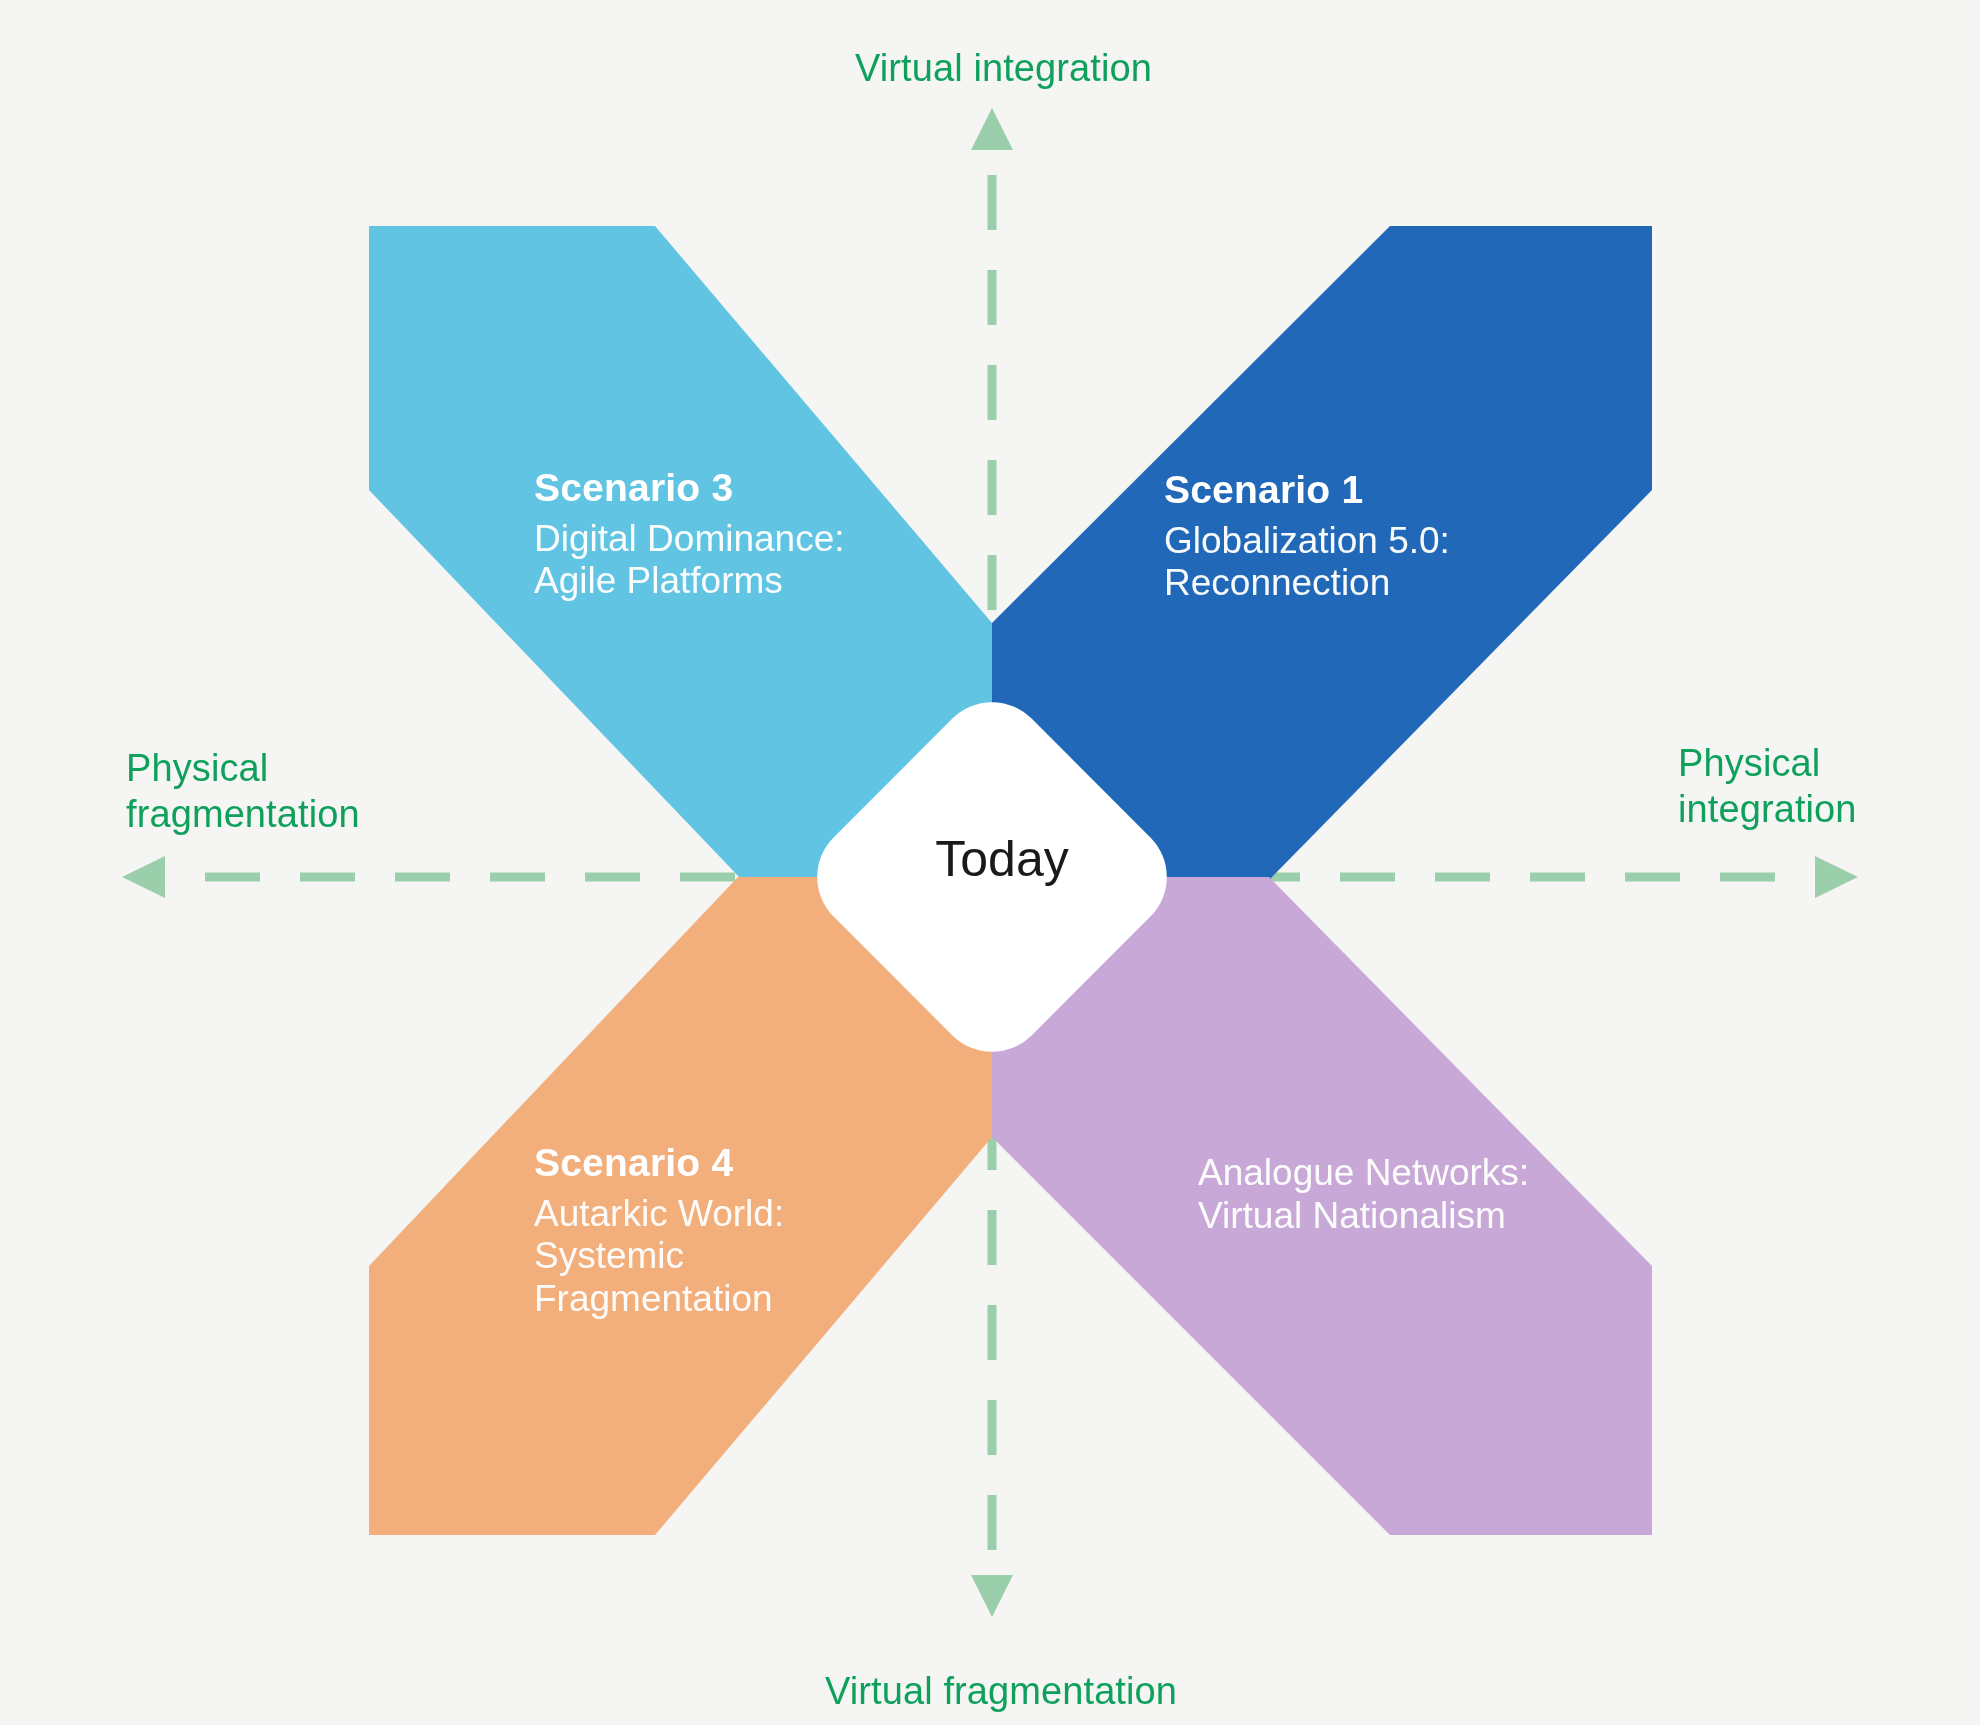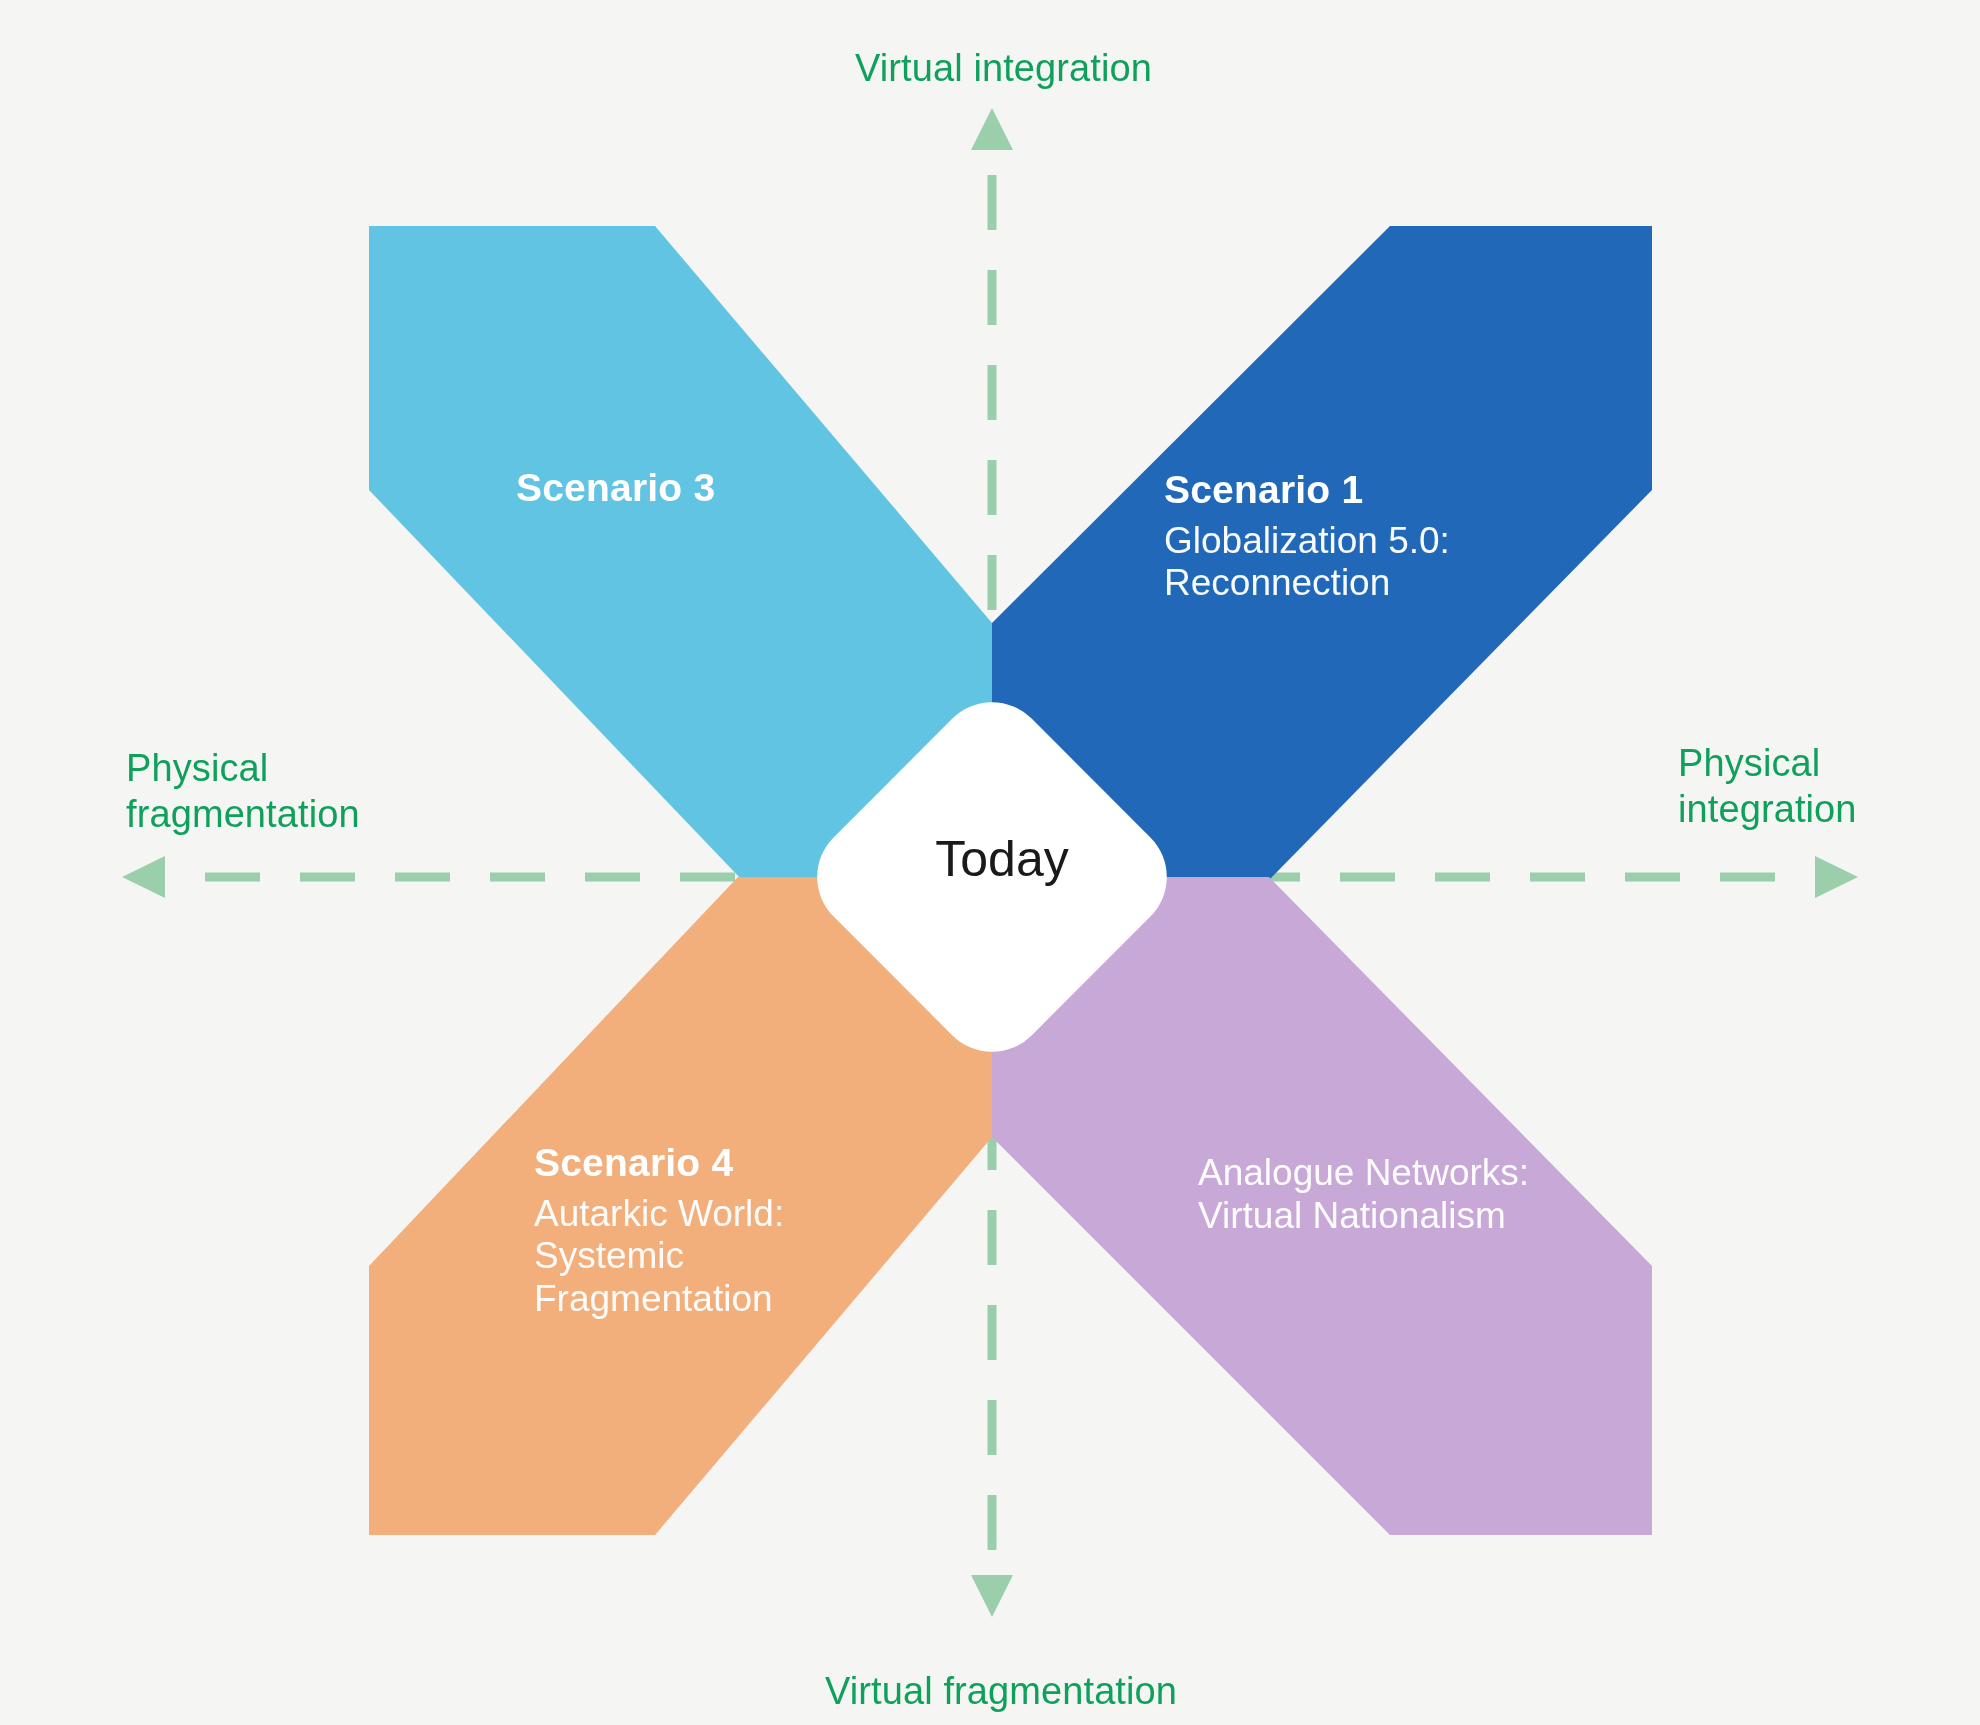--- a/index.html
+++ b/index.html
@@ -53,21 +53,21 @@
     margin-bottom: 7px;
     letter-spacing: 0.2px;
   }
   .quad-sub {
     font-weight: normal;
     font-size: 37px;
     display: block;
     white-space: pre-line;
     opacity: 0.97;
   }
-  #quad-text-s3 { left: 516px;  top: 466px; }
+  #quad-text-s3 { left: 534px;  top: 466px; }
   #quad-text-s1 { left: 1164px; top: 468px; }
   #quad-text-s4 { left: 534px;  top: 1141px; }
   #quad-text-s2 { left: 1198px; top: 1152px; }
 
   #center-today-label {
     position: absolute;
     left: 0; top: 0;
     width: 1980px;
     text-align: center;
     top: 830px;
@@ -119,20 +119,22 @@
   <div class="axis-label" id="axis-label-bottom" style="color: rgb(15, 161, 92);">Virtual fragmentation</div>
 
   <div class="axis-label" id="axis-label-left" style="color: rgb(15, 161, 92);">Physical
 fragmentation</div>
 
   <div class="axis-label" id="axis-label-right" style="color: rgb(15, 161, 92);">Physical
 integration</div>
 
   <div class="quad-text" id="quad-text-s3" style="color: rgb(255, 255, 255);">
     <span class="quad-title">Scenario 3</span>
+    <span class="quad-sub">Digital Dominance:
+Agile Platforms</span>
   </div>
 
   <div class="quad-text" id="quad-text-s1" style="color: rgb(255, 255, 255);">
     <span class="quad-title">Scenario 1</span>
     <span class="quad-sub">Globalization 5.0:
 Reconnection</span>
   </div>
 
   <div class="quad-text" id="quad-text-s4" style="color: rgb(255, 255, 255);">
     <span class="quad-title">Scenario 4</span>

